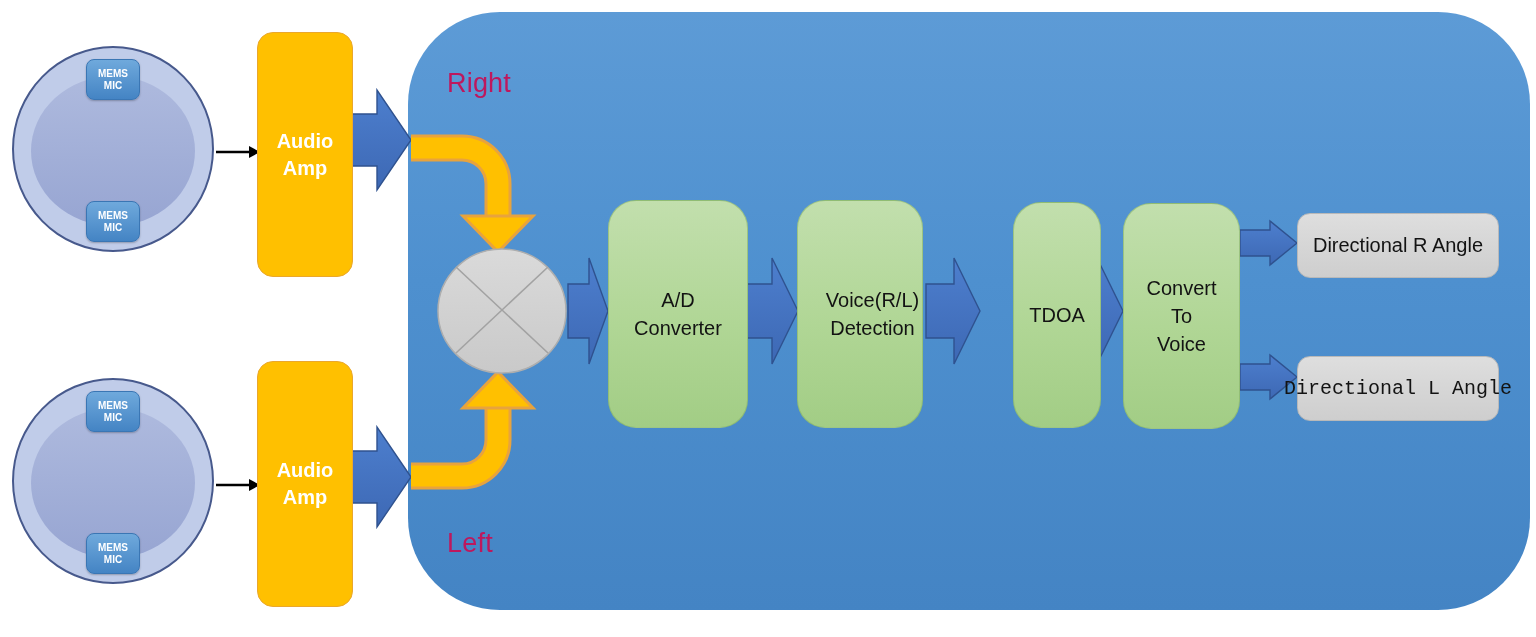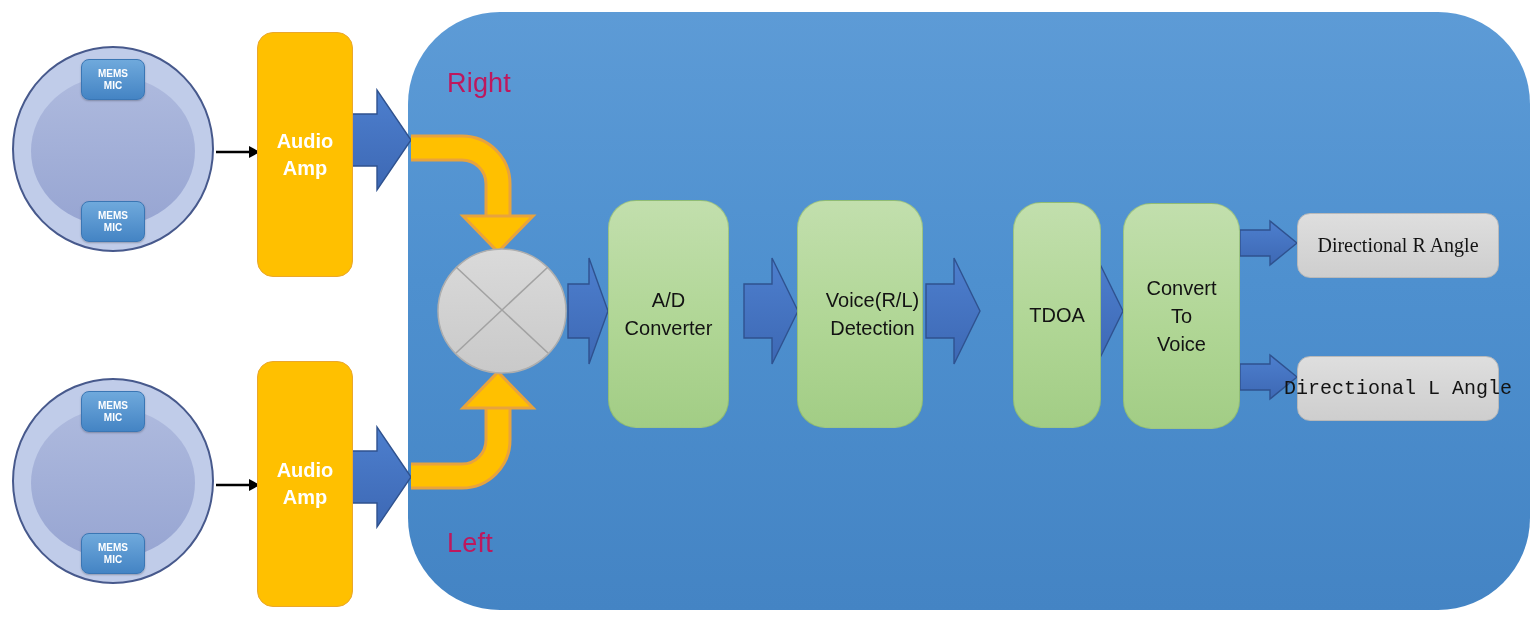--- a/index.html
+++ b/index.html
@@ -23,21 +23,21 @@
     position:absolute;width:202px;height:206px;border-radius:50%;
     background:#c0cce9;border:2px solid #47598c;box-sizing:border-box;
   }
   .mic-circle.top{left:12px;top:46px;}
   .mic-circle.bottom{left:12px;top:378px;}
   .mic-circle .inner{
     position:absolute;left:17px;right:17px;top:28px;bottom:24px;border-radius:50%;
     background:linear-gradient(180deg,#aebade 0%,#97a5d2 100%);
   }
   .mems-box{
-    position:absolute;left:50%;transform:translateX(-50%);width:64px;height:41px;
+    position:absolute;left:50%;transform:translateX(-50%);width:54px;height:41px;
     border-radius:8px;background:linear-gradient(180deg,#6fa9dc 0%,#4484c4 100%);
     border:1px solid #3a76b4;box-sizing:border-box;
     display:flex;flex-direction:column;align-items:center;justify-content:center;
     color:#ffffff;font-size:10px;font-weight:bold;line-height:1.15;text-align:center;
     box-shadow:0 1px 2px rgba(0,0,0,.25);
   }
   .mems-box.t{top:11px;}
   .mems-box.b{bottom:8px;}
   
   .amp{
@@ -49,33 +49,33 @@
   .amp.top{left:257px;top:32px;height:245px;}
   .amp.bottom{left:257px;top:361px;height:246px;}
   
   .proc{
     position:absolute;border-radius:28px;box-sizing:border-box;
     background:linear-gradient(180deg,#c2dfad 0%,#b0d695 55%,#a2cd85 100%);
     border:1px solid rgba(130,175,100,.55);
     display:flex;flex-direction:column;align-items:center;justify-content:center;
     font-size:20px;font-weight:500;line-height:1.4;text-align:center;color:#131313;
   }
-  .proc.adc{left:608px;top:200px;width:121px;height:228px;}
+  .proc.adc{left:608px;top:200px;width:140px;height:228px;}
   .proc.voice{left:797px;top:200px;width:126px;height:228px;padding-left:25px;}
   .proc.tdoa{left:980px;top:202px;width:88px;height:226px;margin-left:33px;}
   .proc.convert{left:1123px;top:203px;width:117px;height:226px;}
   
   .out-box{
     position:absolute;left:1297px;width:202px;height:65px;border-radius:13px;box-sizing:border-box;
     background:linear-gradient(180deg,#dedede 0%,#cecece 100%);
     border:1px solid #b9b9b9;
     display:flex;align-items:center;justify-content:center;
     font-size:20px;font-weight:500;color:#131313;white-space:nowrap;
   }
-  .out-box.r{top:213px;font-family:Liberation Serif, serif;}
+  .out-box.r{top:213px;}
   .out-box.l{top:356px;font-family:Liberation Mono, monospace;}
   
   .wires{position:absolute;left:0;top:0;width:1536px;height:637px;}
 </style>
 </head>
 <body>
 
 <div class="stage">
 
   <div class="panel"></div>

